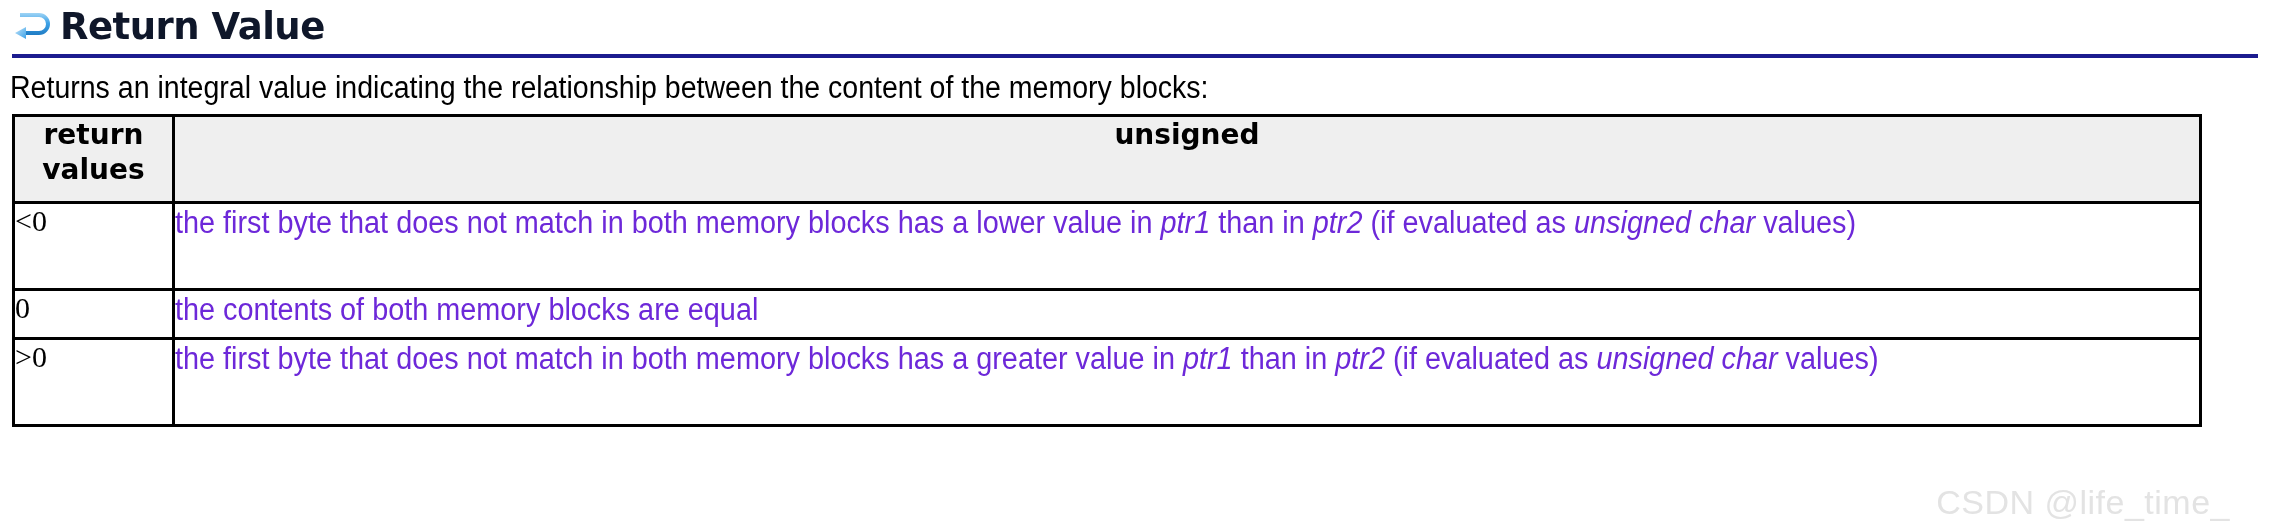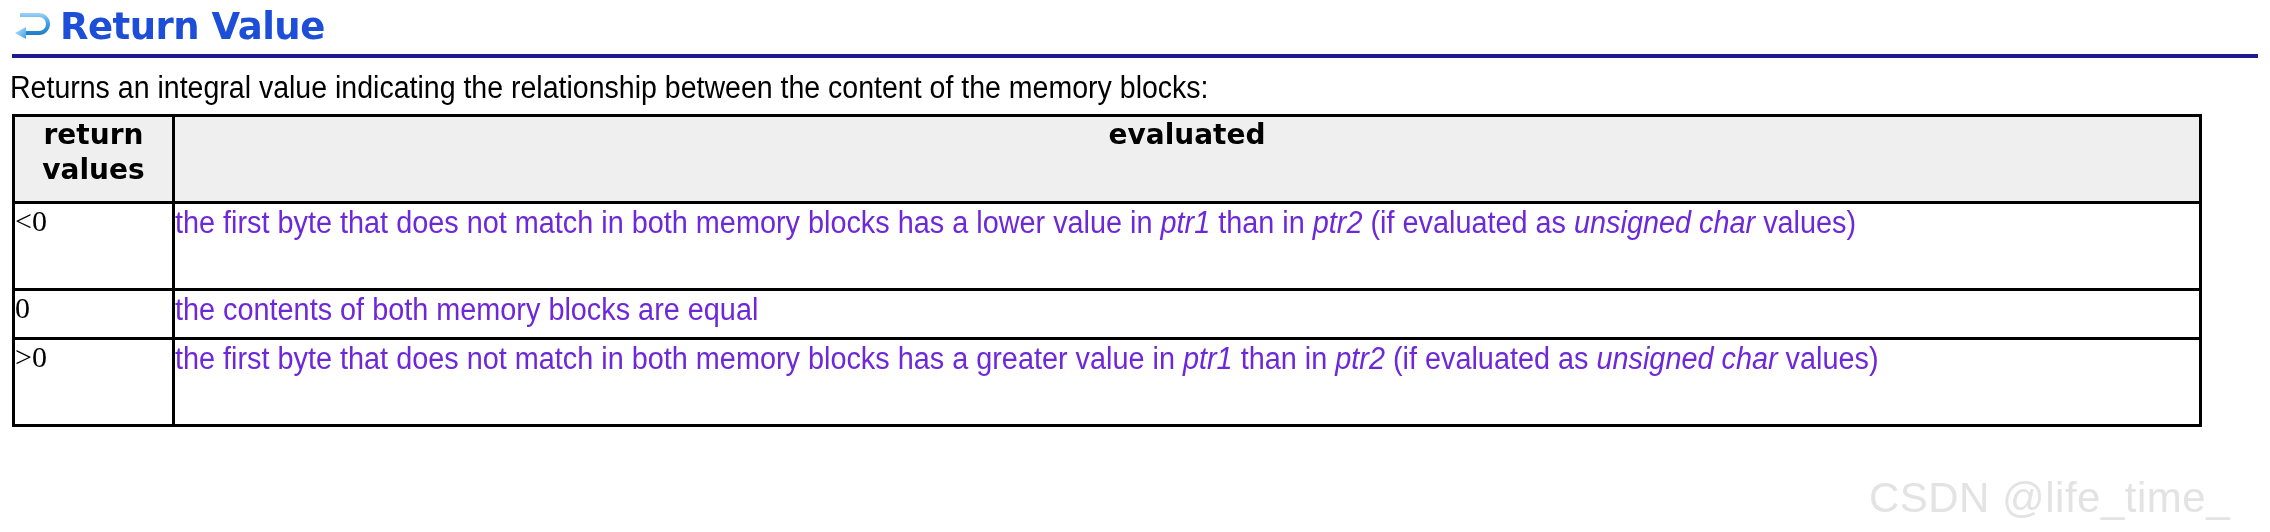--- a/index.html
+++ b/index.html
@@ -26,21 +26,21 @@
   .return-icon {
     width: 40px;
     height: 40px;
     flex: 0 0 40px;
     margin-right: 10px;
     display: block;
   }
   .section-title {
     font-size: 37px;
     font-weight: bold;
-    color: #1d4ed8;
+    color: #0f172a;
     letter-spacing: -0.5px;
     line-height: 1;
     white-space: nowrap;
     font-family: "DejaVu Sans", sans-serif;
   }
   .header-rule {
     height: 4px;
     background: #1c1c8f;
     margin: 6px 12px 0 12px;
   }
@@ -113,21 +113,21 @@
     font-style: italic;
   }
   tr.tall td { height: 84px; }
   tr.short td { height: 46px; }
 
   
   .watermark {
     position: absolute;
     right: 40px;
     bottom: 10px;
-    font-size: 42px;
+    font-size: 34px;
     color: #e3e3e3;
     font-family: "Liberation Sans", sans-serif;
     letter-spacing: 0.5px;
     white-space: nowrap;
     user-select: none;
   }
 </style>
 </head>
 <body>
 
@@ -158,21 +158,21 @@
     <colgroup>
         <col class="c-ret">
         <col>
       </colgroup>
     <thead>
       <tr>
         <th class="hdr hdr-ret">
           <span>return</span><br>
           <span>values</span>
         </th>
-        <th class="hdr">evaluated</th>
+        <th class="hdr">unsigned</th>
       </tr>
     </thead>
     <tbody>
         <tr class="tall">
           <td class="ret">&lt;0</td>
           <td class="desc">
             <span class="inner"><span>the first byte that does not match in both memory blocks has a lower value in </span><i>ptr1</i><span> than in </span><i>ptr2</i><span> (if evaluated as </span><i>unsigned char</i><span> values)</span></span>
           </td>
         </tr>
         <tr class="short">

